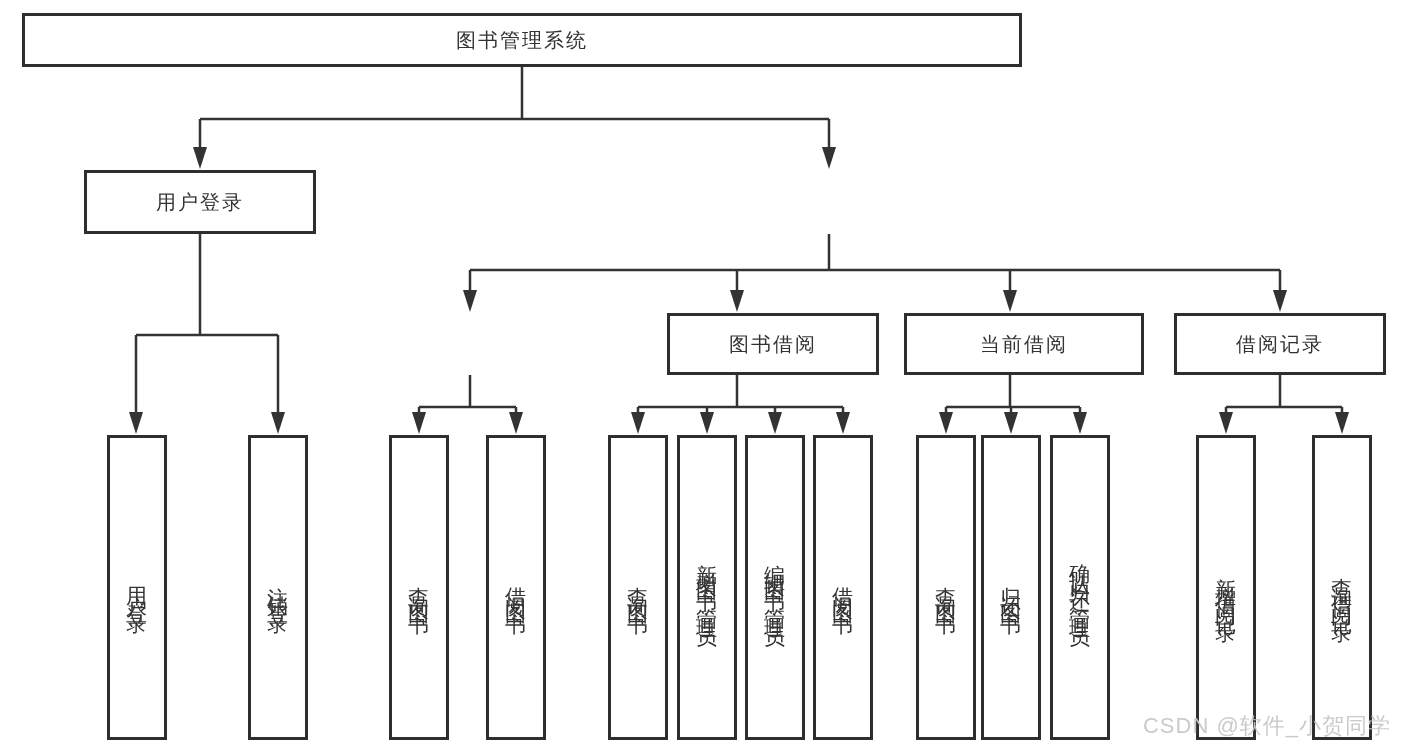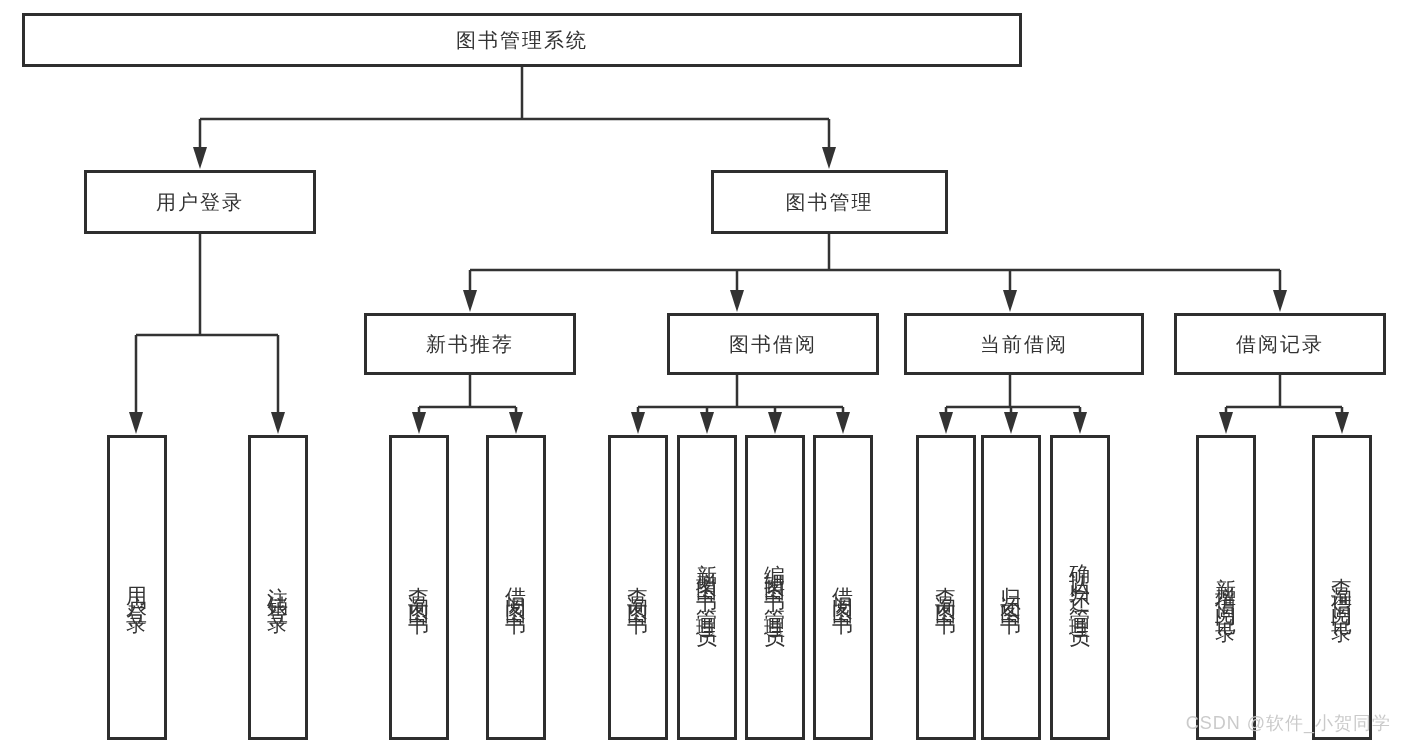--- a/index.html
+++ b/index.html
@@ -45,21 +45,21 @@
     font-size:21px;
     letter-spacing:9px;
     line-height:1;
     color:var(--text);
   }
   .watermark{
     position:absolute;
     right:14px;
     top:711px;
     z-index:3;
-    font-size:18px;
+    font-size:22px;
     letter-spacing:1px;
     color:var(--watermark);
     opacity:0.95;
     white-space:nowrap;
   }
 </style>
 </head>
 <body>
 
 <div class="canvas">
@@ -100,27 +100,21 @@
     <polygon points="1335,412 1349,412 1342,434"></polygon>
   </svg>
 
   <div class="node hbox" style="left:22px;top:13px;width:1000px;height:54px">
     <span class="lbl">图书管理系统</span>
   </div>
 
   <div class="node hbox" style="left:84px;top:170px;width:232px;height:64px">
     <span class="lbl">用户登录</span>
   </div>
-  <div class="node hbox" style="left:711px;top:170px;width:237px;height:64px">
-    <span class="lbl">图书管理</span>
-  </div>
 
-  <div class="node hbox" style="left:364px;top:313px;width:212px;height:62px">
-    <span class="lbl">新书推荐</span>
-  </div>
   <div class="node hbox" style="left:667px;top:313px;width:212px;height:62px">
     <span class="lbl">图书借阅</span>
   </div>
   <div class="node hbox" style="left:904px;top:313px;width:240px;height:62px">
     <span class="lbl">当前借阅</span>
   </div>
   <div class="node hbox" style="left:1174px;top:313px;width:212px;height:62px">
     <span class="lbl">借阅记录</span>
   </div>
 

